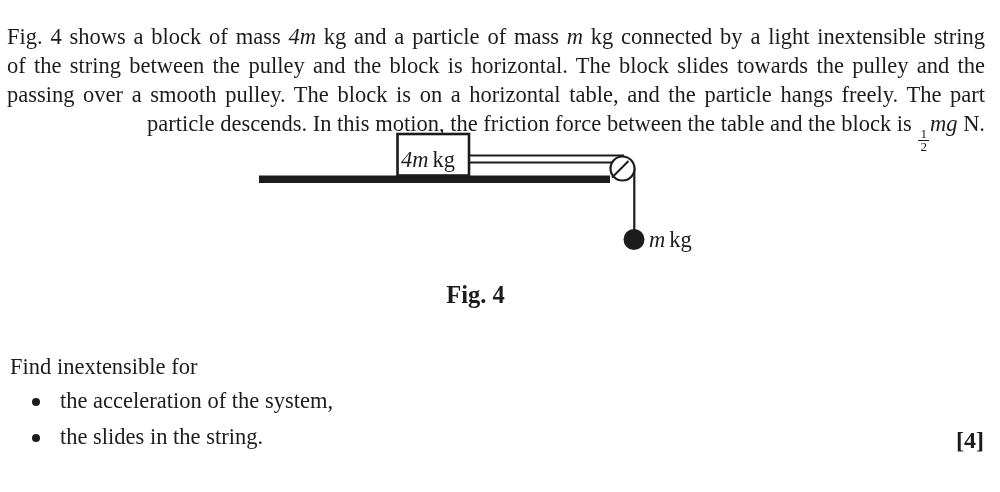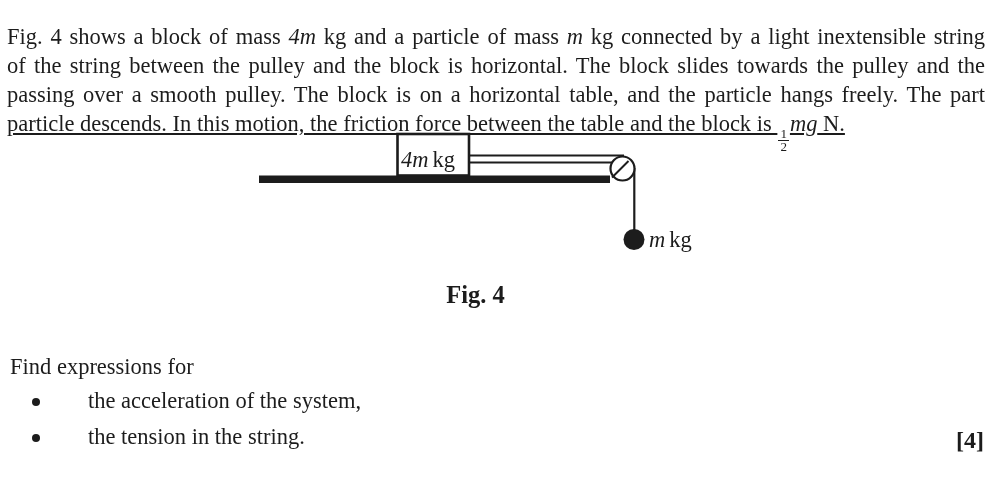--- a/index.html
+++ b/index.html
@@ -6,33 +6,33 @@
   body{
     width:1000px;height:492px;position:relative;overflow:hidden;
     font-family:"Liberation Serif","DejaVu Serif",serif;
     color:#1c1c1c;
   }
   .para{
     position:absolute;left:7px;top:22px;width:978px;
     font-size:22.5px;line-height:29px;
   }
   .jline{text-align:justify;text-align-last:justify;}
-  .lastline{text-align:left;text-decoration:underline;}
+  .lastline{text-align:right;}
   .it{font-style:italic;}
   .frac{
     display:inline-flex;flex-direction:column;align-items:center;
     vertical-align:-0.52em;line-height:0.92;font-size:0.58em;
     padding:0 1px;font-style:normal;
   }
   .frac .fn{border-bottom:1.5px solid #1c1c1c;padding:0 2px;}
   .frac .fd{padding:0 2px;}
   .figwrap{position:absolute;left:250px;top:123px;width:460px;height:200px;}
   .findline{position:absolute;left:10px;top:352px;font-size:22.5px;line-height:29px;}
   .bullet-row{
-    position:absolute;left:0;width:990px;padding-left:88px;box-sizing:border-box;
+    position:absolute;left:0;width:990px;padding-left:60px;box-sizing:border-box;
     font-size:22.5px;line-height:29px;
   }
   .bullet-row .dot{
     position:absolute;left:31.5px;top:12px;width:8px;height:8px;border-radius:50%;
     background:#1c1c1c;
   }
   .row1{top:386px;}
   .row2{top:422px;}
   .mark{
     position:absolute;right:16px;top:427px;font-weight:bold;font-size:24px;line-height:26px;
@@ -68,25 +68,25 @@
     <rect x="397.5" y="151" width="71.5" height="41.5" fill="#ffffff" stroke="#1c1c1c" stroke-width="2.6"></rect>
     <text x="428" y="184" text-anchor="middle" font-size="22.5"><tspan font-style="italic">4m</tspan><tspan dx="4">kg</tspan></text>
 
     <circle cx="634" cy="256.5" r="10.5" fill="#1c1c1c"></circle>
     <text x="649" y="264" font-size="22.5"><tspan font-style="italic">m</tspan><tspan dx="4">kg</tspan></text>
 
     <text x="475.5" y="320" text-anchor="middle" font-size="24.5" font-weight="bold">Fig. 4</text>
   </svg>
 </div>
 
-<div class="findline">Find expressions for</div>
+<div class="findline">Find inextensible for</div>
 
 <div class="bullet-row row1">
   <span class="dot"></span>
   <span>the acceleration of the system,</span>
 </div>
 
 <div class="bullet-row row2">
   <span class="dot"></span>
-  <span>the tension in the string.</span>
+  <span>the slides in the string.</span>
 </div>
 
 <div class="mark">[4]</div>
 
 </body></html>

